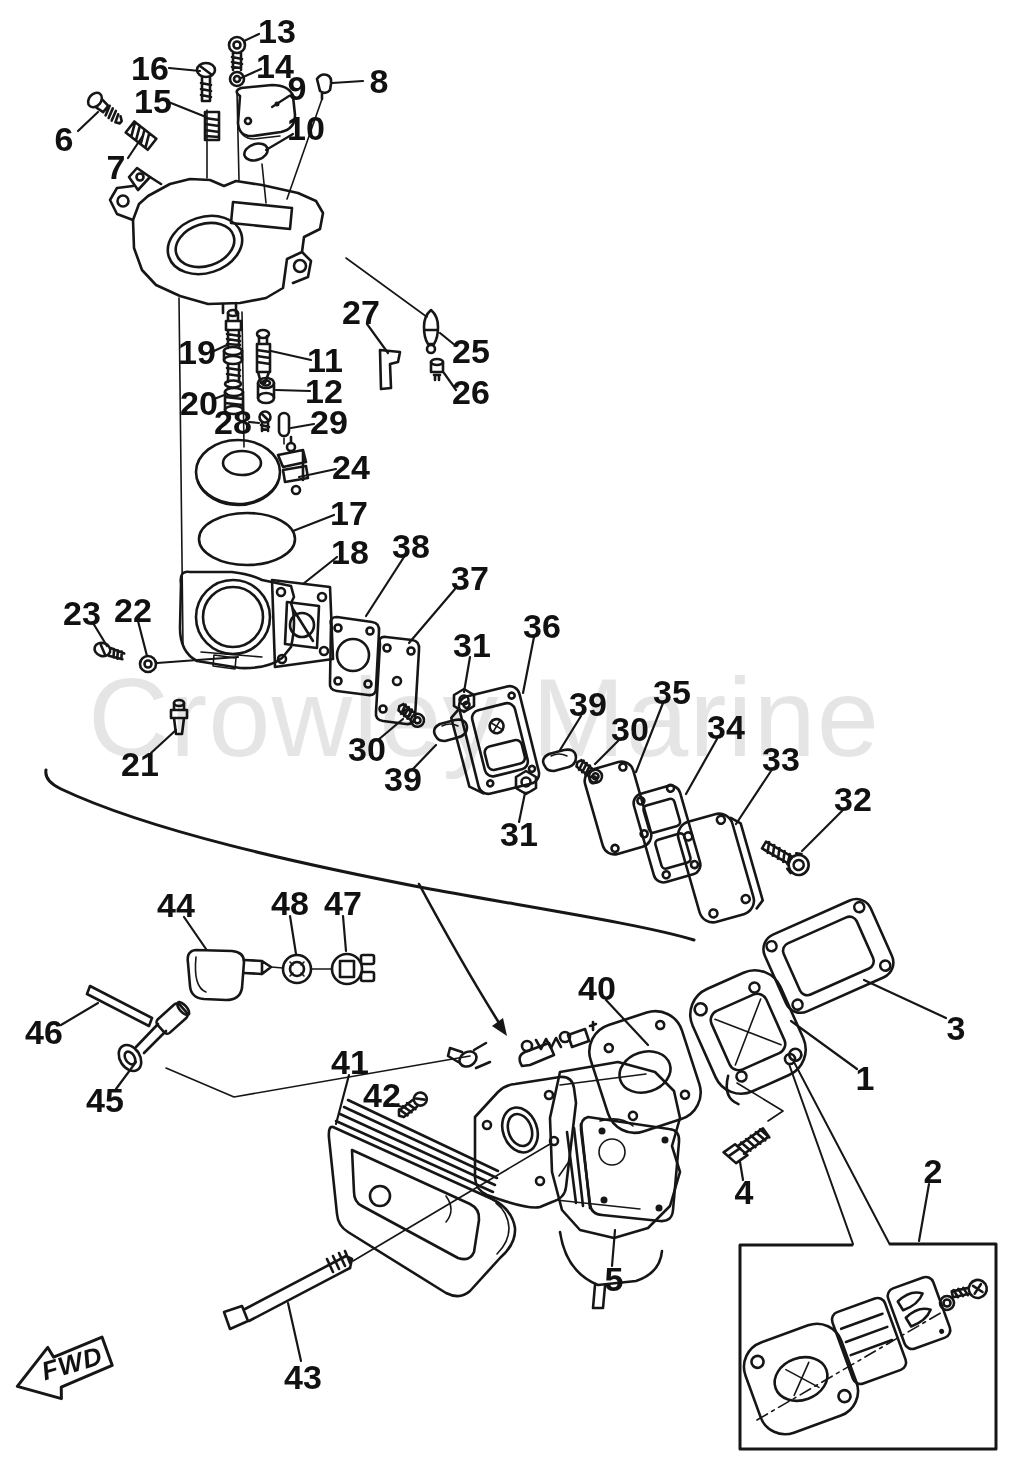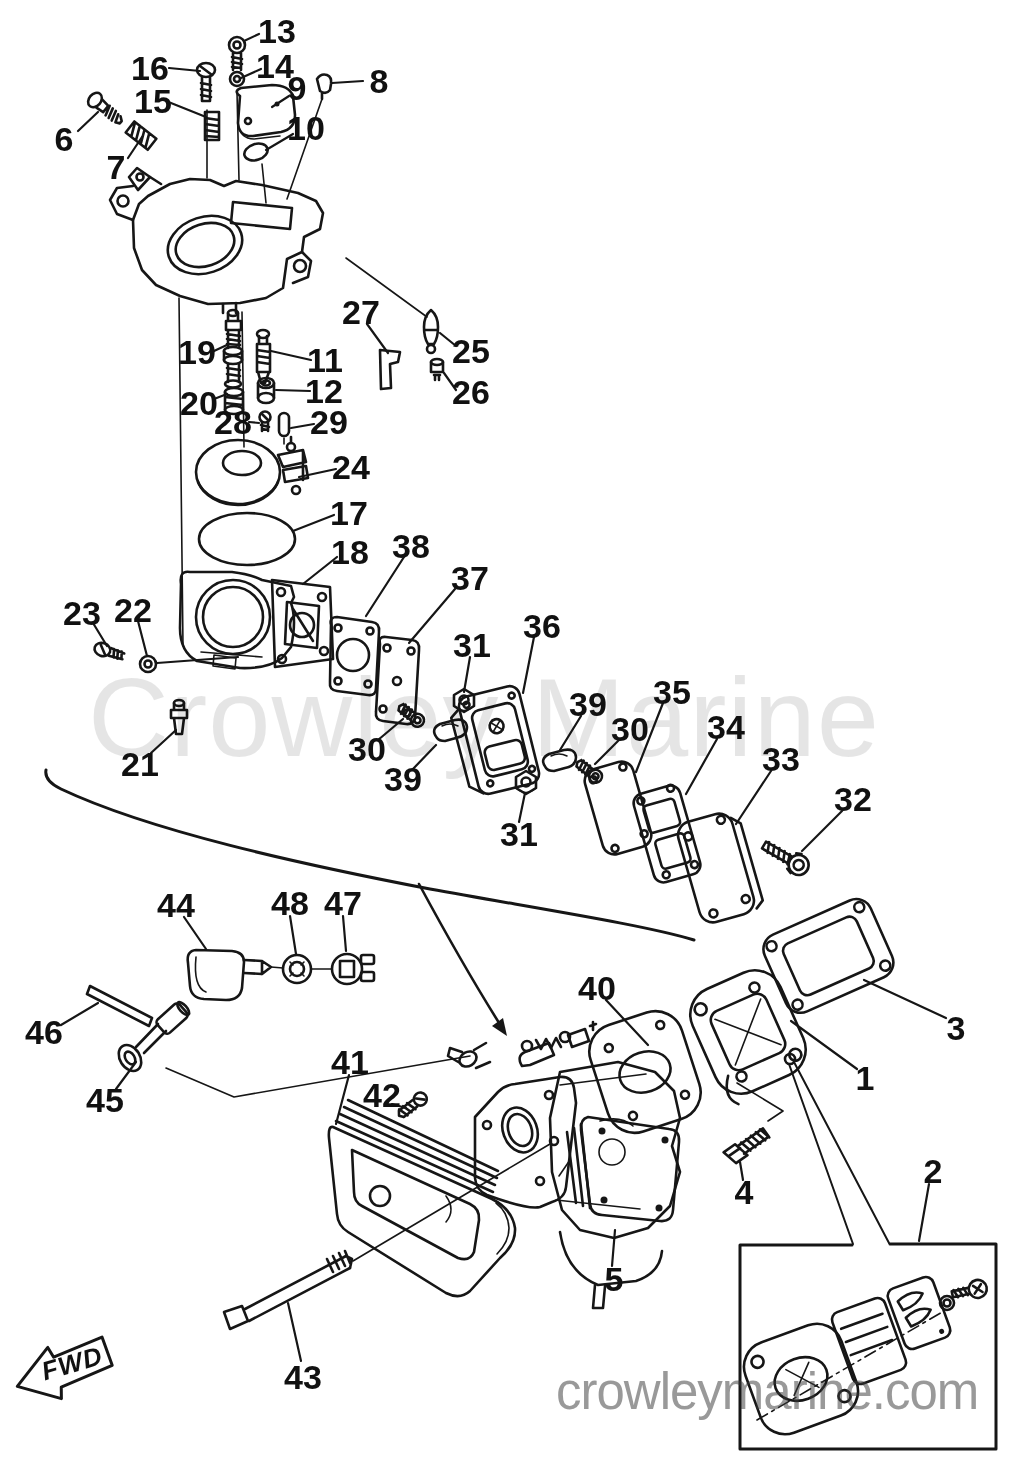--- a/index.html
+++ b/index.html
@@ -522,14 +522,13 @@
       <line x1="929" y1="1184" x2="919" y2="1241"></line>
       <text x="933" y="1171" dominant-baseline="central">2</text>
       <line x1="743" y1="1180" x2="740" y2="1162"></line>
       <text x="744" y="1192" dominant-baseline="central">4</text>
       <line x1="612" y1="1266" x2="615" y2="1230"></line>
       <text x="614" y="1279" dominant-baseline="central">5</text>
       <line x1="301" y1="1361" x2="288" y2="1303"></line>
       <text x="303" y="1377" dominant-baseline="central">43</text>
     </svg>
 
-  <div class="wm-bottom">crowleymarine.com</div>
 </div>
 
 </body></html>

